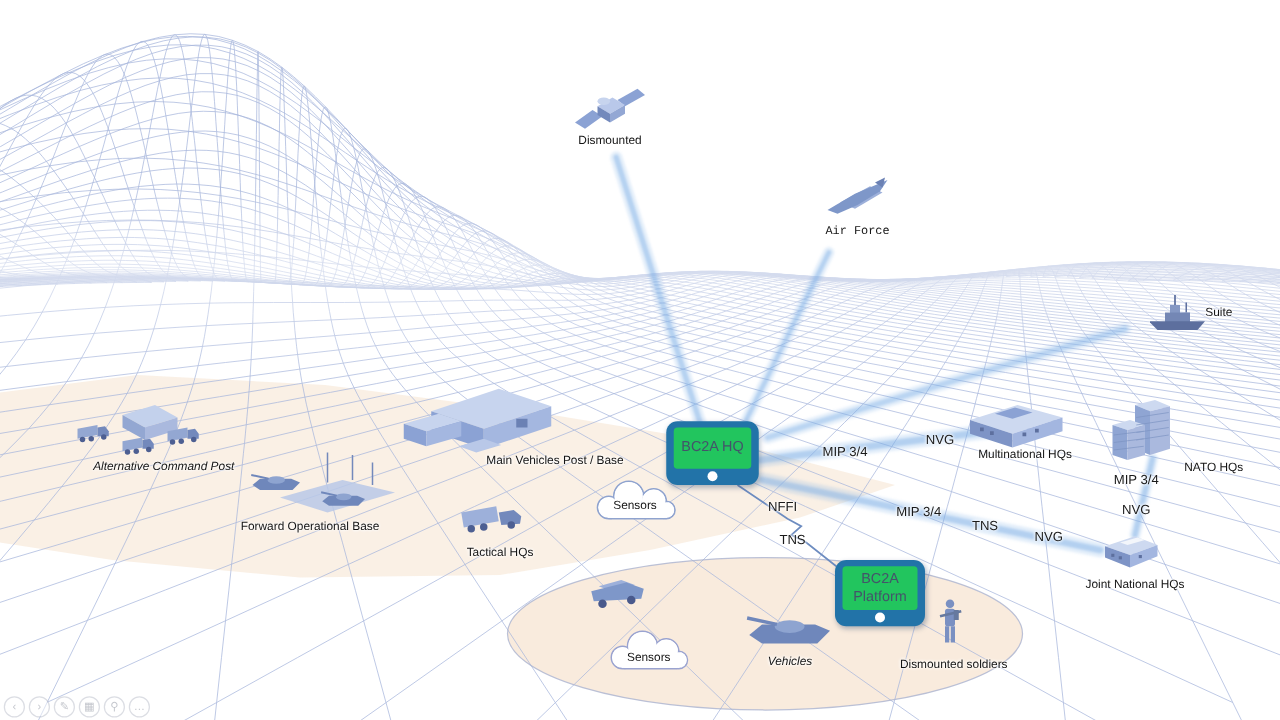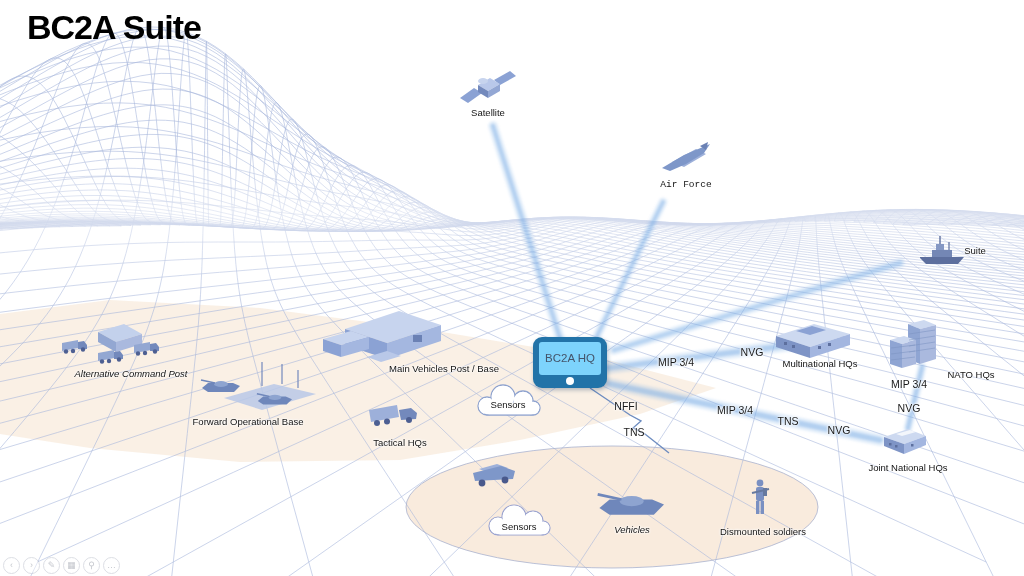--- a/index.html
+++ b/index.html
@@ -8,21 +8,21 @@
   .stage { position:relative; width:1024px; height:576px; background:#fff; overflow:hidden; }
   .layer { position:absolute; left:0; top:0; }
   .title { position:absolute; left:27px; top:8px; font-size:34px; font-weight:bold;
            letter-spacing:-1px; color:#000; }
   .lbl { position:absolute; transform:translateX(-50%); font-size:9.5px; color:#141414;
          white-space:nowrap; text-shadow:0 0 3px #fff, 0 0 3px #fff, 0 0 2px #fff; }
   .linklbl { font-size:10.5px; color:#1a1a1a; }
   .icon { position:absolute; line-height:0; }
   .tablet { position:absolute; background:#2273a8; border-radius:9px;
             padding:5px 6px 13px 6px; box-shadow:1px 2px 4px rgba(40,70,110,.35); }
-  .tablet .screen { width:100%; height:100%; background:#7dd3fc; border-radius:3px;
+  .tablet .screen { width:100%; height:100%; background:#22c55e; border-radius:3px;
             display:flex; align-items:center; justify-content:center; text-align:center;
             color:#44546a; font-size:11.5px; line-height:1.25; }
   .tablet .homedot { position:absolute; left:50%; bottom:3px; transform:translateX(-50%);
             width:8px; height:8px; border-radius:50%; background:#fff; }
   .toolbar { position:absolute; left:3px; bottom:2px; display:flex; gap:3px; opacity:.5; }
   .tbtn { width:17px; height:17px; border-radius:50%; background:rgba(255,255,255,.9);
           border:1px solid #b9bdc9; color:#8a8f9c; font-size:9px; line-height:1;
           display:flex; align-items:center; justify-content:center; cursor:pointer; }
 </style>
 </head>
@@ -274,21 +274,20 @@
       </g>
       <g>
         <line x1="922" y1="367" x2="908" y2="428" stroke-width="9" opacity="0.22"></line>
         <line x1="922" y1="367" x2="908" y2="428" stroke-width="4.5" opacity="0.48"></line>
       </g>
     </g>
 
     <polyline points="590,388 630,415 641,421 633,428 645,434 669,453" fill="none" stroke="#6d8cc0" stroke-width="1.4"></polyline>
   </svg>
 
-  <div class="title">BC2A Suite</div>
 
   <div class="icon" style="left:458px; top:68px;">
     <svg width="58" height="38" viewBox="0 0 58 38">
       <polygon points="2,30 16,20 24,25 10,35" fill="#8ba2d4"></polygon>
       <polygon points="36,12 52,3 58,8 42,17" fill="#8ba2d4"></polygon>
       <polygon points="20,17 32,10 42,16 30,23" fill="#b9c8ea"></polygon>
       <polygon points="20,17 30,23 30,30 20,24" fill="#7389bc"></polygon>
       <polygon points="30,23 42,16 42,23 30,30" fill="#93a7d4"></polygon>
       <ellipse cx="25" cy="13" rx="5" ry="3" fill="#c7d4ee"></ellipse>
     </svg>
@@ -464,22 +463,26 @@
       <line x1="4" y1="15" x2="21" y2="11" stroke="#66799f" stroke-width="2"></line>
       <rect x="15" y="10" width="4" height="8" fill="#66799f"></rect>
     </svg>
   </div>
 
   <div class="tablet" style="left:533px; top:337px; width:74px; height:51px;">
     <div class="screen">BC2A HQ</div>
     <div class="homedot"></div>
   </div>
 
-
-  <div class="lbl" style="left:488px; top:107px;">Satellite</div>
+  <div class="tablet" style="left:668px; top:448px; width:72px; height:53px;">
+    <div class="screen">BC2A Platform</div>
+    <div class="homedot"></div>
+  </div>
+
+  <div class="lbl" style="left:488px; top:107px;">Dismounted</div>
   <div class="lbl" style="left:686px; top:179px;font-family:Liberation Mono, monospace;">Air Force</div>
   <div class="lbl" style="left:975px; top:245px;">Suite</div>
   <div class="lbl" style="left:131px; top:368px;font-style:italic;">Alternative Command Post</div>
   <div class="lbl" style="left:444px; top:363px;">Main Vehicles Post / Base</div>
   <div class="lbl" style="left:234px; top:416px;padding-left:28px;">Forward Operational Base</div>
   <div class="lbl" style="left:400px; top:437px;">Tactical HQs</div>
   <div class="lbl" style="left:508px; top:399px;">Sensors</div>
   <div class="lbl" style="left:820px; top:358px;">Multinational HQs</div>
   <div class="lbl" style="left:971px; top:369px;">NATO HQs</div>
   <div class="lbl" style="left:908px; top:462px;">Joint National HQs</div>

